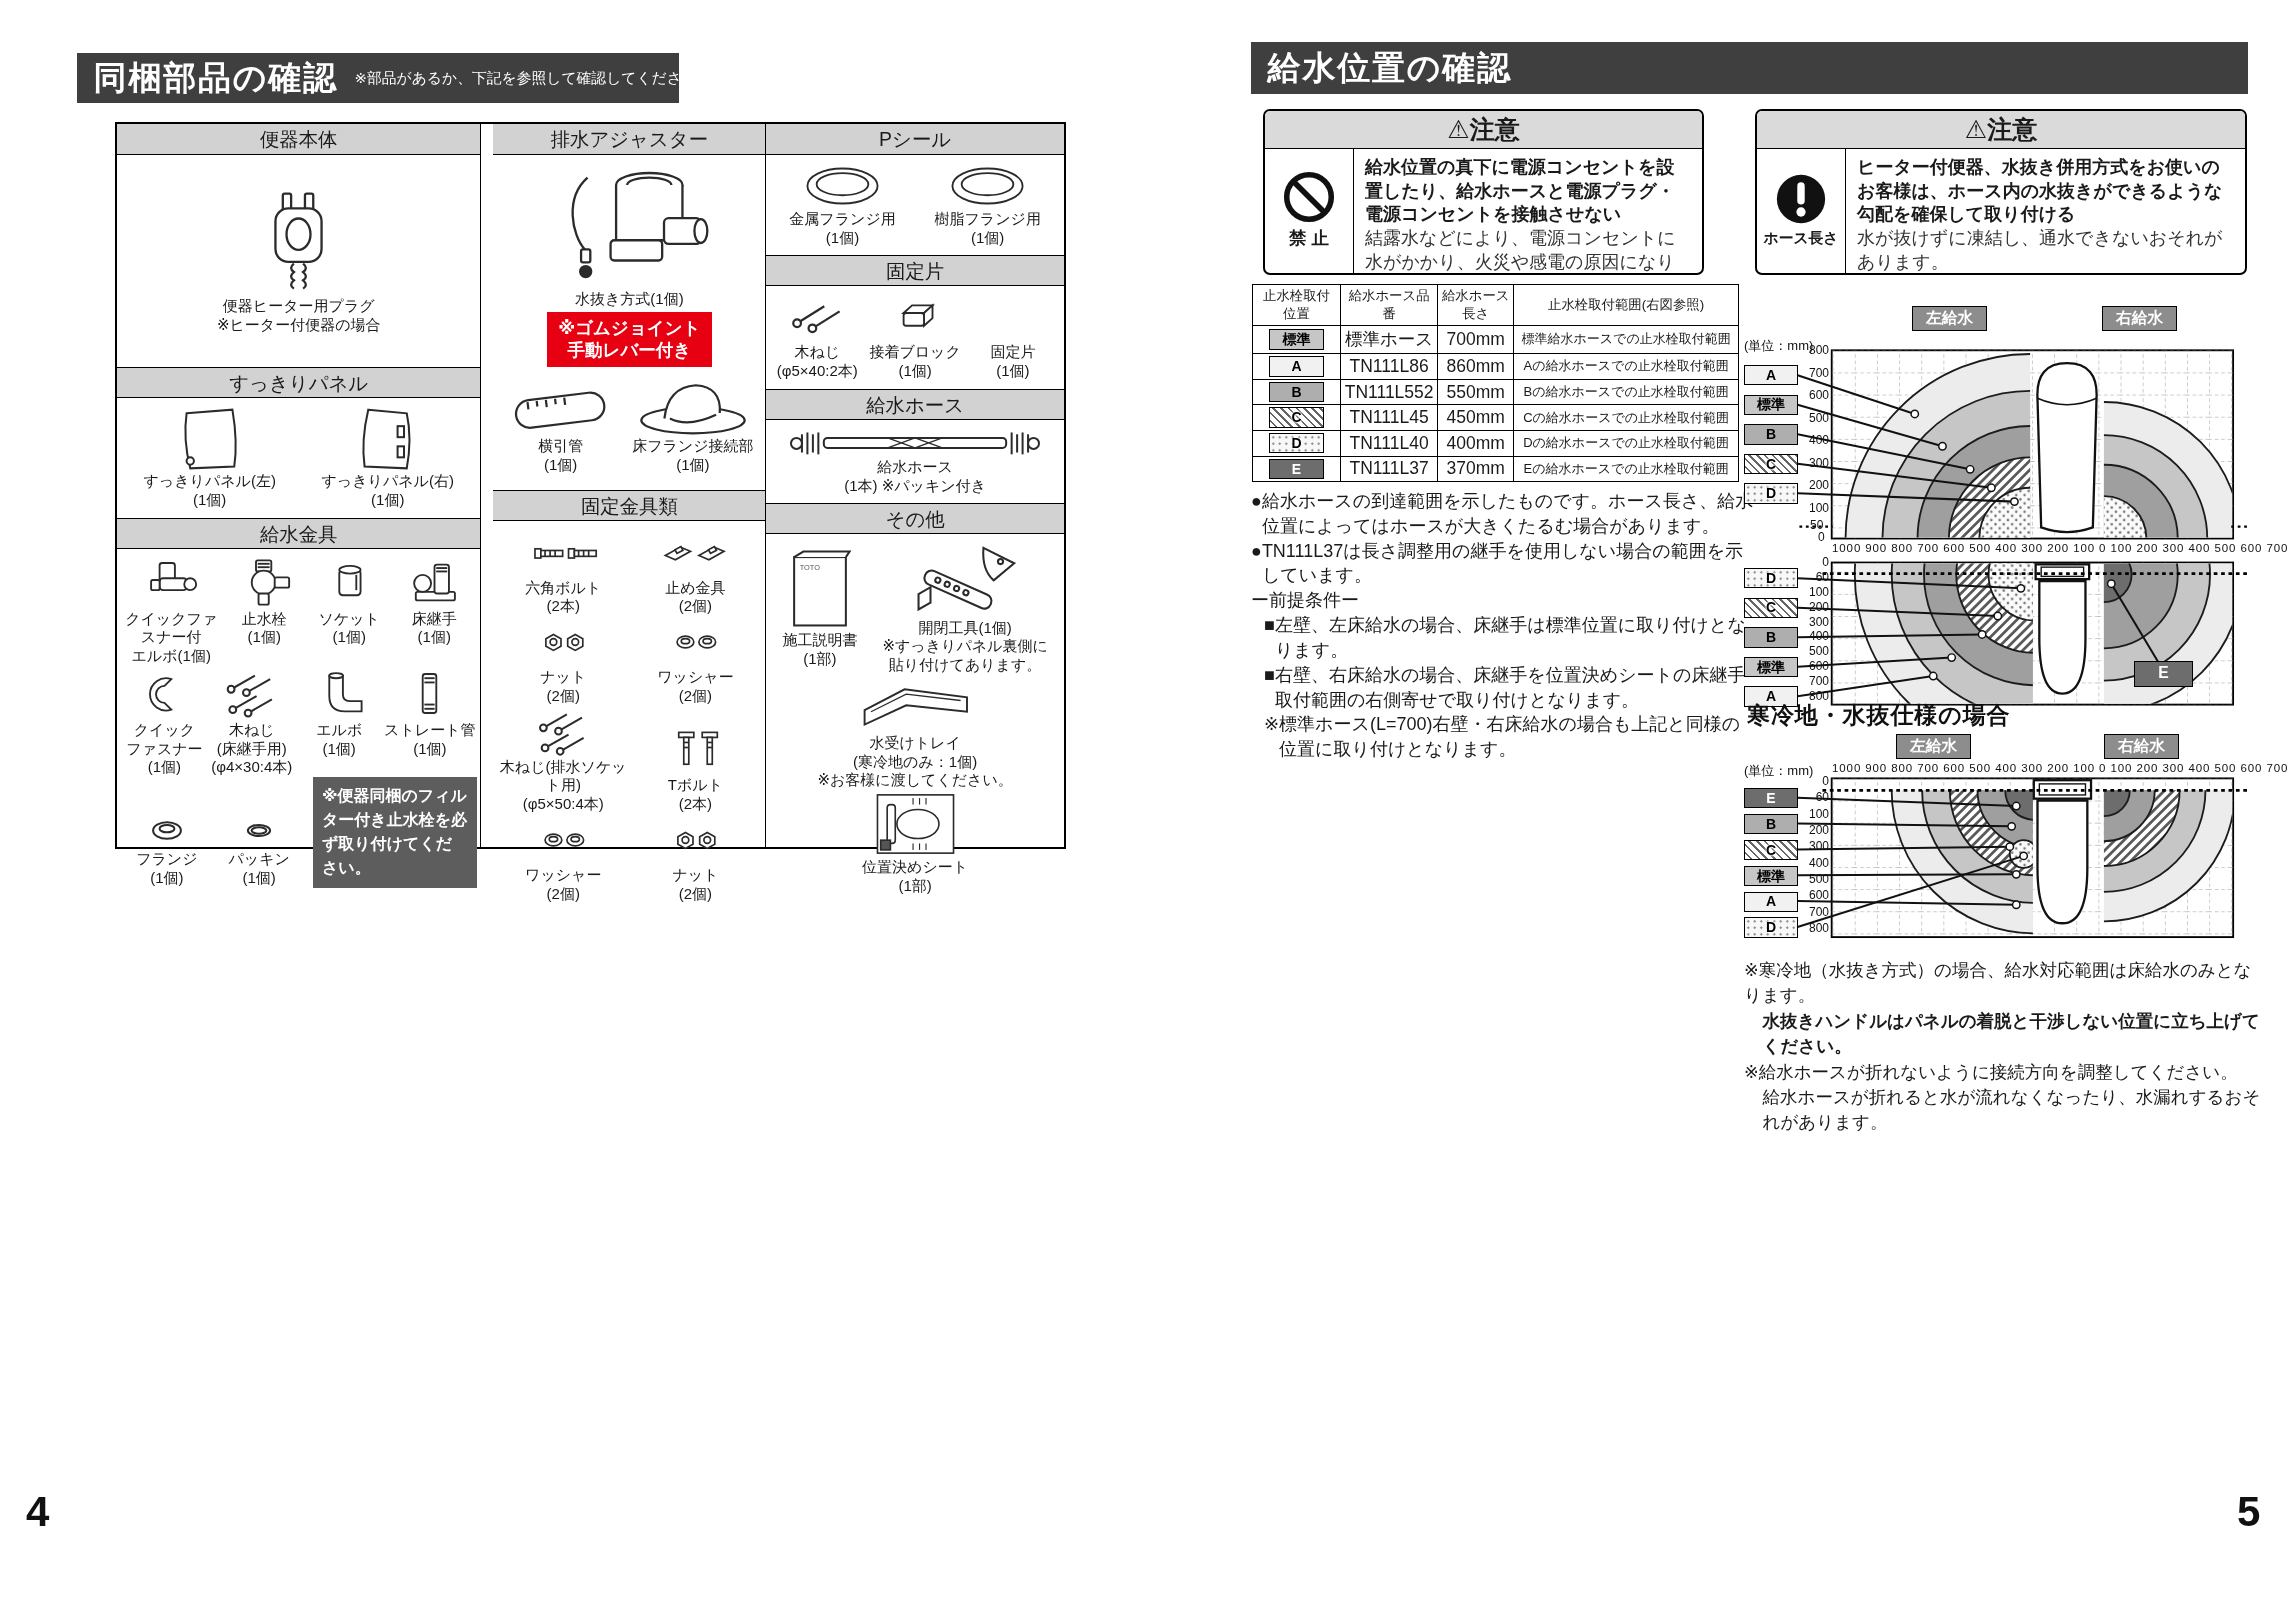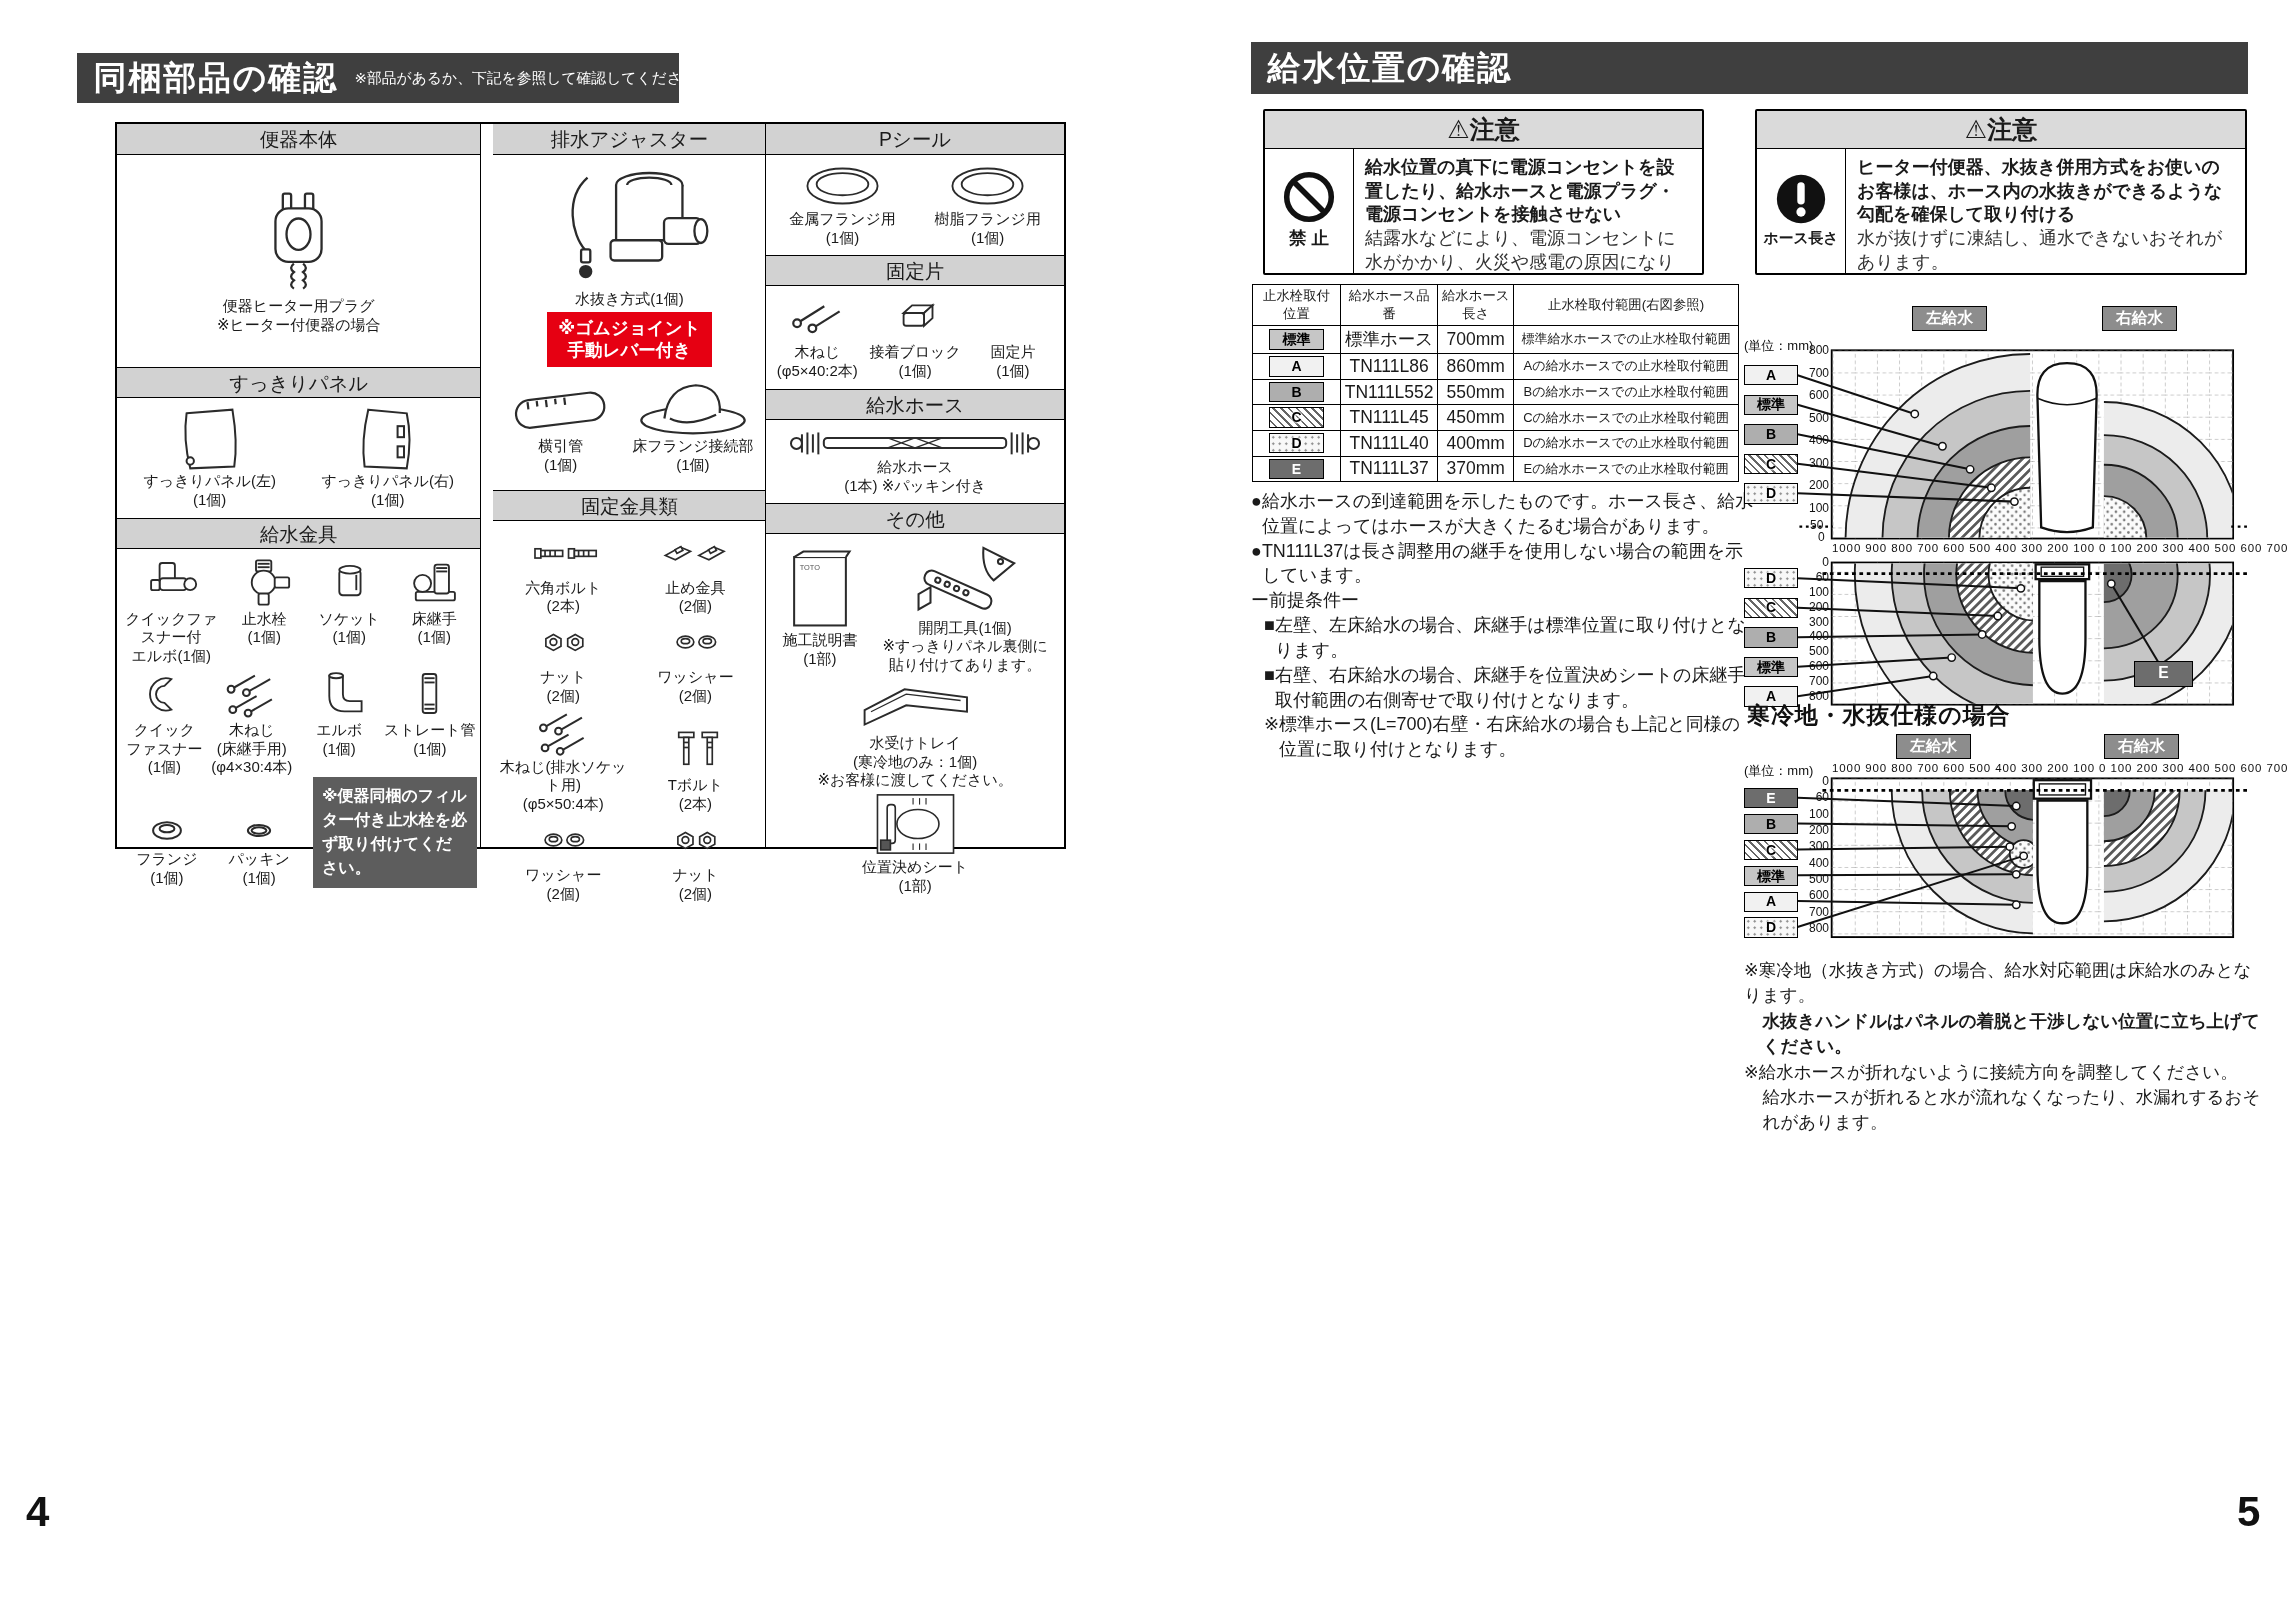--- a/index.html
+++ b/index.html
@@ -29,21 +29,21 @@
   .icon-qfelbow .g-qfelbow,.icon-qfastener .g-qfastener,.icon-screws2 .g-screws2,
   .icon-screws4 .g-screws4,.icon-elbow .g-elbow,.icon-straight .g-straight,
   .icon-flange .g-flange,.icon-packing .g-packing,.icon-bolt2 .g-bolt2,
   .icon-clip2 .g-clip2,.icon-nut2 .g-nut2,.icon-washer2 .g-washer2,
   .icon-tbolt2 .g-tbolt2,.icon-block .g-block,.icon-fixplate .g-fixplate{display:inline;}
   .redbox{background:#e60012;color:#fff;font-weight:bold;font-size:17.5px;line-height:1.3;
     text-align:center;padding:4.6px 11px;margin:3.7px auto;}
   .darknote{background:#5d5d5d;color:#fff;font-weight:bold;font-size:16px;line-height:1.5;
     padding:7.4px 9.2px;text-align:left;width:164px;box-sizing:border-box;}
   
-  .caution{border:2.8px solid #000;border-radius:2px;overflow:hidden;background:#fff;box-sizing:border-box;}
+  .caution{border:2.8px solid #000;border-radius:7px;overflow:hidden;background:#fff;box-sizing:border-box;}
   .caution-h{background:#dadada;border-bottom:1.8px solid #000;text-align:center;
     font-size:25px;font-weight:bold;padding:1.8px 0;}
   .caution-body{display:flex;align-items:stretch;}
   .caution-icon{width:89px;flex:0 0 89px;border-right:1.8px solid #000;display:flex;flex-direction:column;
     align-items:center;justify-content:center;gap:3.7px;font-size:17.5px;font-weight:bold;padding:5.5px 1.8px;box-sizing:border-box;}
   .caution-text{flex:1;padding:7.4px 11px;font-size:18px;line-height:1.32;}
   .caution-text .b{font-weight:bold;}
   .caution-text .r{font-weight:normal;color:#333;}
   
   .htable{border-collapse:collapse;background:#fff;}

